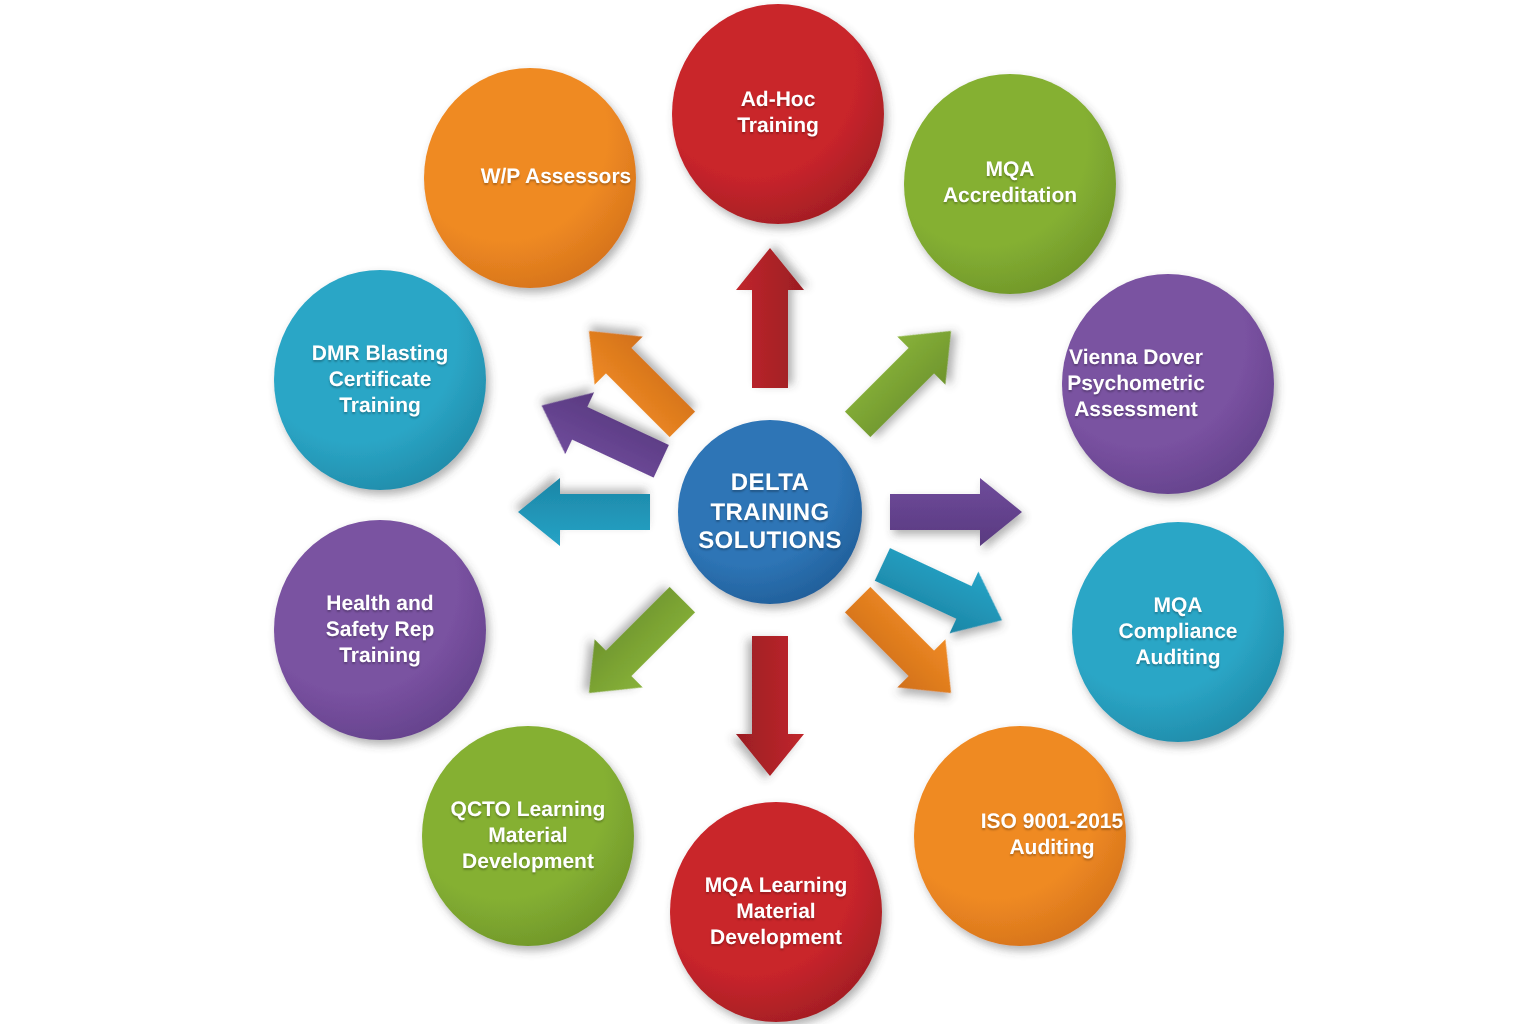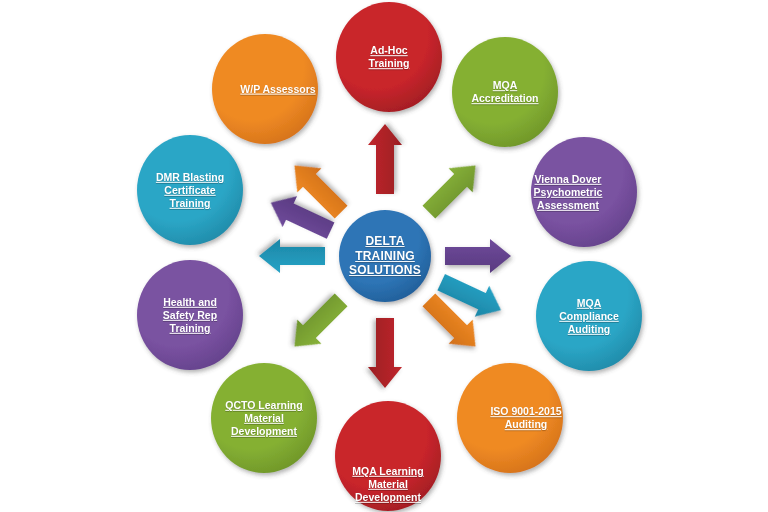--- a/index.html
+++ b/index.html
@@ -28,21 +28,20 @@
   }
   .node-label {
     position: absolute;
     transform: translate(-50%, -50%);
     text-align: center;
     color: #ffffff;
     line-height: 1.22;
     pointer-events: none;
     white-space: pre-line;
     text-shadow: 0 1px 1px rgba(0,0,0,0.25);
-    text-decoration: underline;
   }
   .spoke-label {
     font-size: 10.5px;
     font-weight: bold;
     width: 104px;
   }
   .hub-label {
     font-size: 12px;
     font-weight: bold;
     width: 86px;
@@ -208,21 +207,21 @@
       <div class="node-label spoke-label" style="left: 505px; top: 92px;">MQA
 Accreditation</div>
       <div class="node-label spoke-label" style="left: 568px; top: 192px;">Vienna Dover
 Psychometric
 Assessment</div>
       <div class="node-label spoke-label" style="left: 589px; top: 316px;">MQA
 Compliance
 Auditing</div>
       <div class="node-label spoke-label" style="left: 526px; top: 418px;">ISO 9001-2015
 Auditing</div>
-      <div class="node-label spoke-label" style="left: 388px; top: 456px; margin-top: 28px;">MQA Learning
+      <div class="node-label spoke-label" style="left: 388px; top: 456px;">MQA Learning
 Material
 Development</div>
       <div class="node-label spoke-label" style="left: 264px; top: 418px;">QCTO Learning
 Material
 Development</div>
       <div class="node-label spoke-label" style="left: 190px; top: 315px;">Health and
 Safety Rep
 Training</div>
       <div class="node-label spoke-label" style="left: 190px; top: 190px;">DMR Blasting
 Certificate

